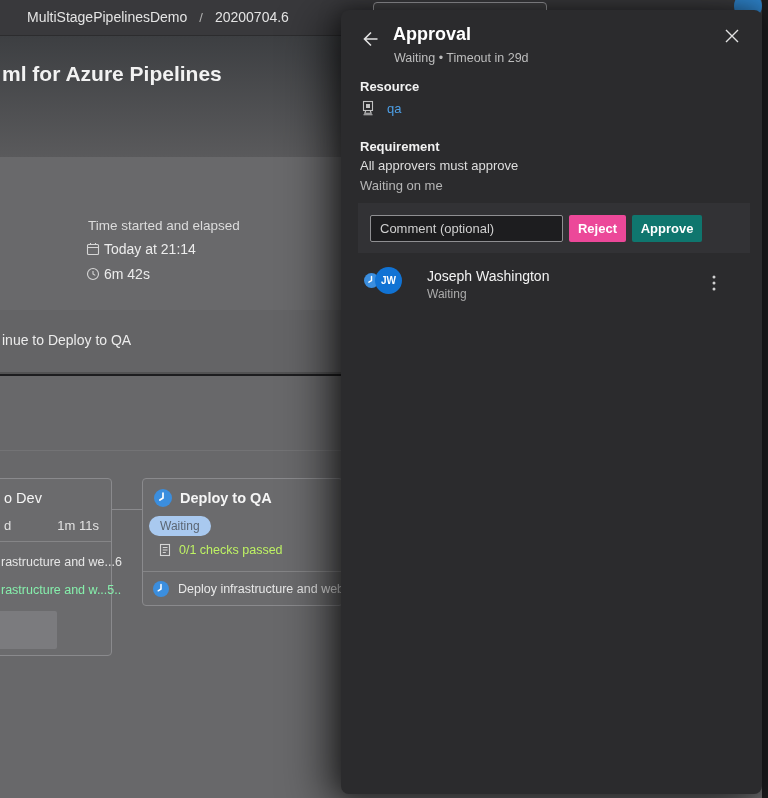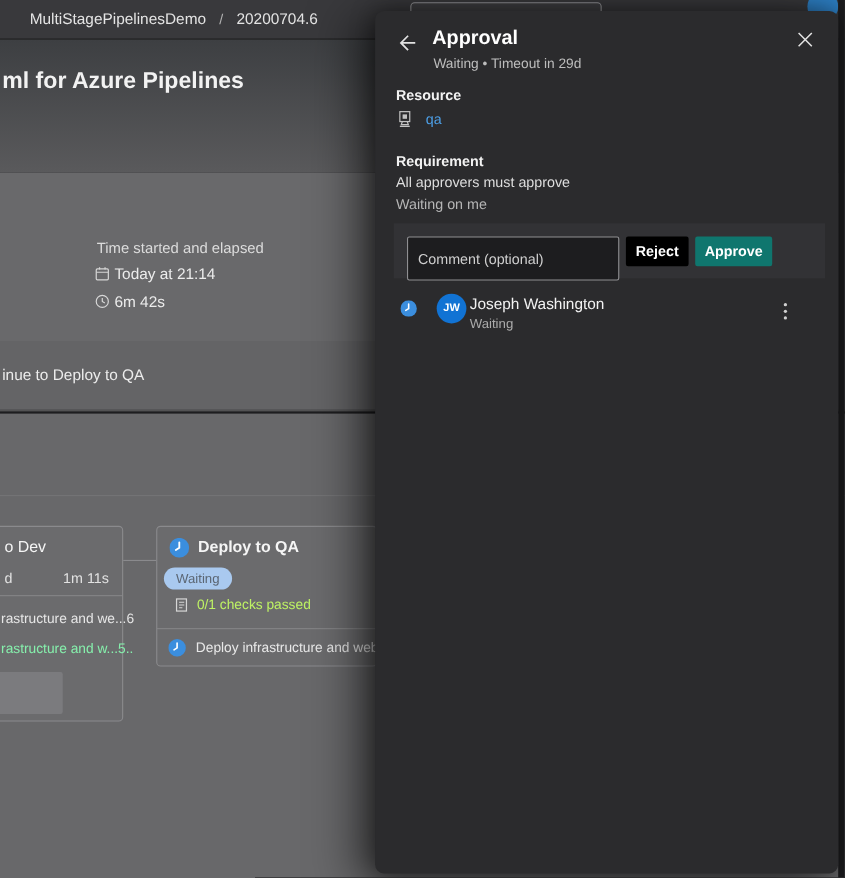--- a/index.html
+++ b/index.html
@@ -84,32 +84,32 @@
   .res-heading { top:69px; }
   .res-row { position:absolute; left:19px; top:90px; display:flex; align-items:center; gap:11px; }
   .env-icon { width:16px; height:16px; color:#c2c2c2; }
   .res-link { font-size:13px; color:#4d9fe6; cursor:pointer; }
 
   .req-heading { top:129px; }
   .req-rule   { position:absolute; left:19px; top:148px; font-size:13px; color:#dedede;text-align:right; }
   .req-status { position:absolute; left:19px; top:168px; font-size:13px; color:#b6b6b6; }
 
   .comment-strip { position:absolute; left:17px; top:193px; width:392px; height:50px; background:#323235; }
-  .comment-input { position:absolute; left:12px; top:12px; width:193px; height:40px; background:#1d1d1f;
+  .comment-input { position:absolute; left:12px; top:12px; width:193px; height:27px; background:#1d1d1f;
     border:1px solid #8f8f92; border-radius:2px; color:#e6e6e6; font-size:13px; padding:0 9px;
     font-family:"Liberation Sans", sans-serif; }
   .comment-input::placeholder { color:#cfcfcf; opacity:1; }
   .btn { position:absolute; top:12px; height:27px; border:none; border-radius:2px; font-size:13px;
     font-weight:700; font-family:"Liberation Sans", sans-serif; color:#ffffff; cursor:pointer; }
-  .btn-reject { left:211px; width:57px; background:#000000; }
+  .btn-reject { left:211px; width:57px; background:#ec4899; }
   .btn-approve { left:274px; width:70px; background:#0f766e; }
 
   .approver-row { position:absolute; left:0; top:252px; width:421px; height:46px; }
   .approver-clock { position:absolute; left:23px; top:11px; width:15px; height:15px; }
-  .approver-avatar { position:absolute; left:56px; top:5px; width:27px; height:27px; border-radius:50%;
+  .approver-avatar { position:absolute; left:34px; top:5px; width:27px; height:27px; border-radius:50%;
     background:#1173d4; color:#ffffff; font-size:10px; font-weight:700;
     display:flex; align-items:center; justify-content:center; }
   .approver-name { position:absolute; left:86px; top:6px; font-size:14px; color:#f2f2f2; }
   .approver-status { position:absolute; left:86px; top:25px; font-size:12px; color:#ababab; }
   .kebab { position:absolute; right:40px; top:12px; width:16px; height:18px; color:#d0d0d0; cursor:pointer; }
 
   svg { display:block; }
 </style>
 </head>
 <body>

